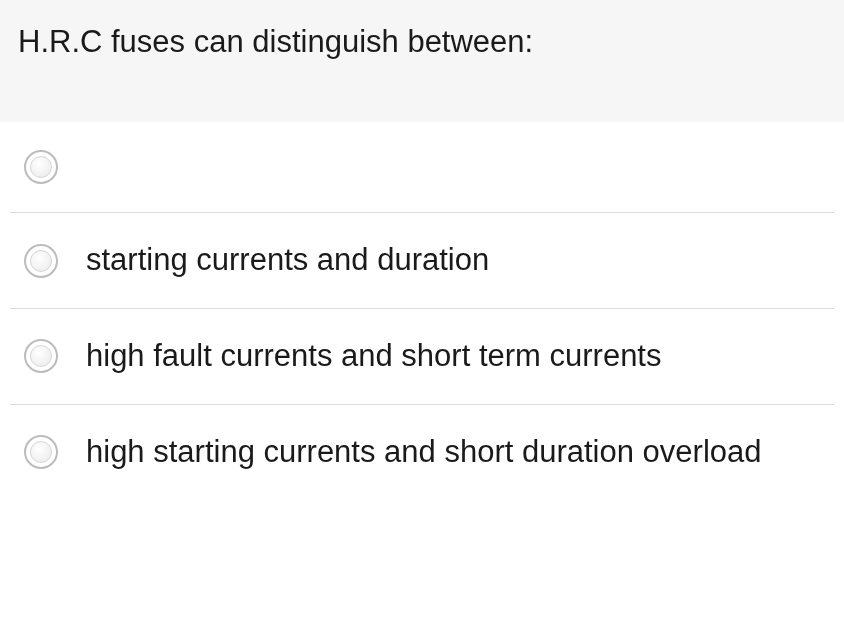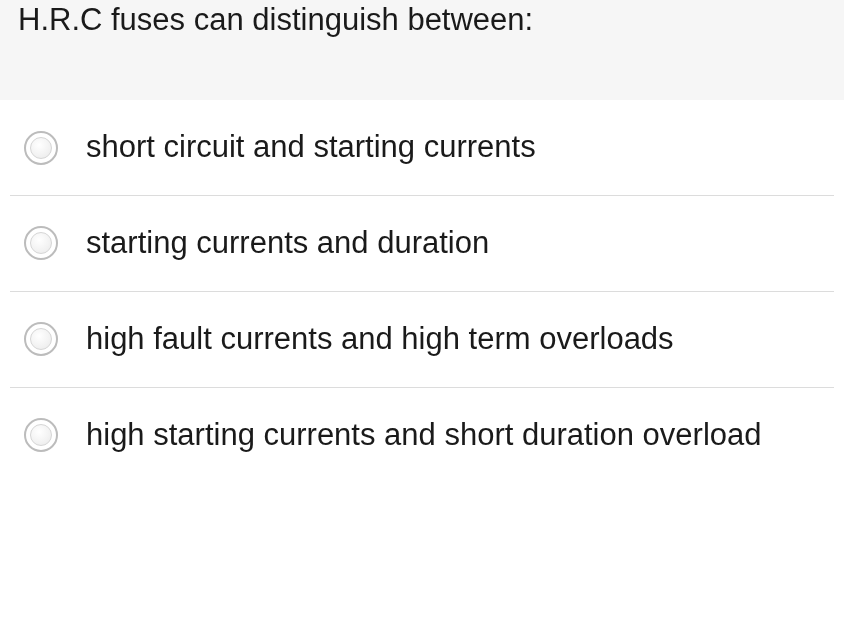--- a/index.html
+++ b/index.html
@@ -1,18 +1,18 @@
 <!DOCTYPE html>
 <html><head>
 <meta charset="utf-8">
 <style>
   * { box-sizing: border-box; margin: 0; padding: 0; }
   html, body { width: 844px; height: 642px; font-family: Arial, Helvetica, sans-serif; overflow: hidden; }
   .container { width: 100%; height: 100%; display: flex; flex-direction: column; }
-  .question-block { background: #f6f6f6; padding: 0 18px 60px 18px; }
+  .question-block { background: #f6f6f6; padding: 22px 18px 60px 18px; }
   .question-text { font-size: 31px; color: #1a1a1a; line-height: 1.3; }
   .options-block { background: #ffffff; flex: 1; padding: 0 10px; }
   .option-row { display: flex; align-items: center; padding: 28px 14px; border-bottom: 1px solid #dcdcdc; min-height: 80px; }
   .option-row:last-child { border-bottom: none; text-align: center; }
   .radio { flex-shrink: 0; }
   .radio-outer { width: 34px; height: 34px; border-radius: 50%; border: 2px solid #bcbcbc; display: flex; align-items: center; justify-content: center; background: #fff; }
   .radio-inner { width: 22px; height: 22px; border-radius: 50%; border: 1px solid #d6d6d6; background: radial-gradient(circle at 40% 35%, #ffffff 0%, #f2f2f2 60%, #e8e8e8 100%); }
   .option-label { font-size: 31px; color: #1a1a1a; margin-left: 28px; line-height: 1.25; }
 </style>
 </head>
@@ -23,39 +23,38 @@
     <div class="question-text">H.R.C fuses can distinguish between:</div>
   </div>
   <div class="options-block">
 
     <div class="option-row">
       <span class="radio">
         <span class="radio-outer">
             <span class="radio-inner"></span>
           </span>
       </span>
-      <span class="option-label">short circuit and starting currents</span>
     </div>
 
     <div class="option-row">
       <span class="radio">
         <span class="radio-outer">
             <span class="radio-inner"></span>
           </span>
       </span>
       <span class="option-label">starting currents and duration</span>
     </div>
 
     <div class="option-row">
       <span class="radio">
         <span class="radio-outer">
             <span class="radio-inner"></span>
           </span>
       </span>
-      <span class="option-label">high fault currents and high term overloads</span>
+      <span class="option-label">high fault currents and short term currents</span>
     </div>
 
     <div class="option-row">
       <span class="radio">
         <span class="radio-outer">
             <span class="radio-inner"></span>
           </span>
       </span>
       <span class="option-label">high starting currents and short duration overload</span>
     </div>

